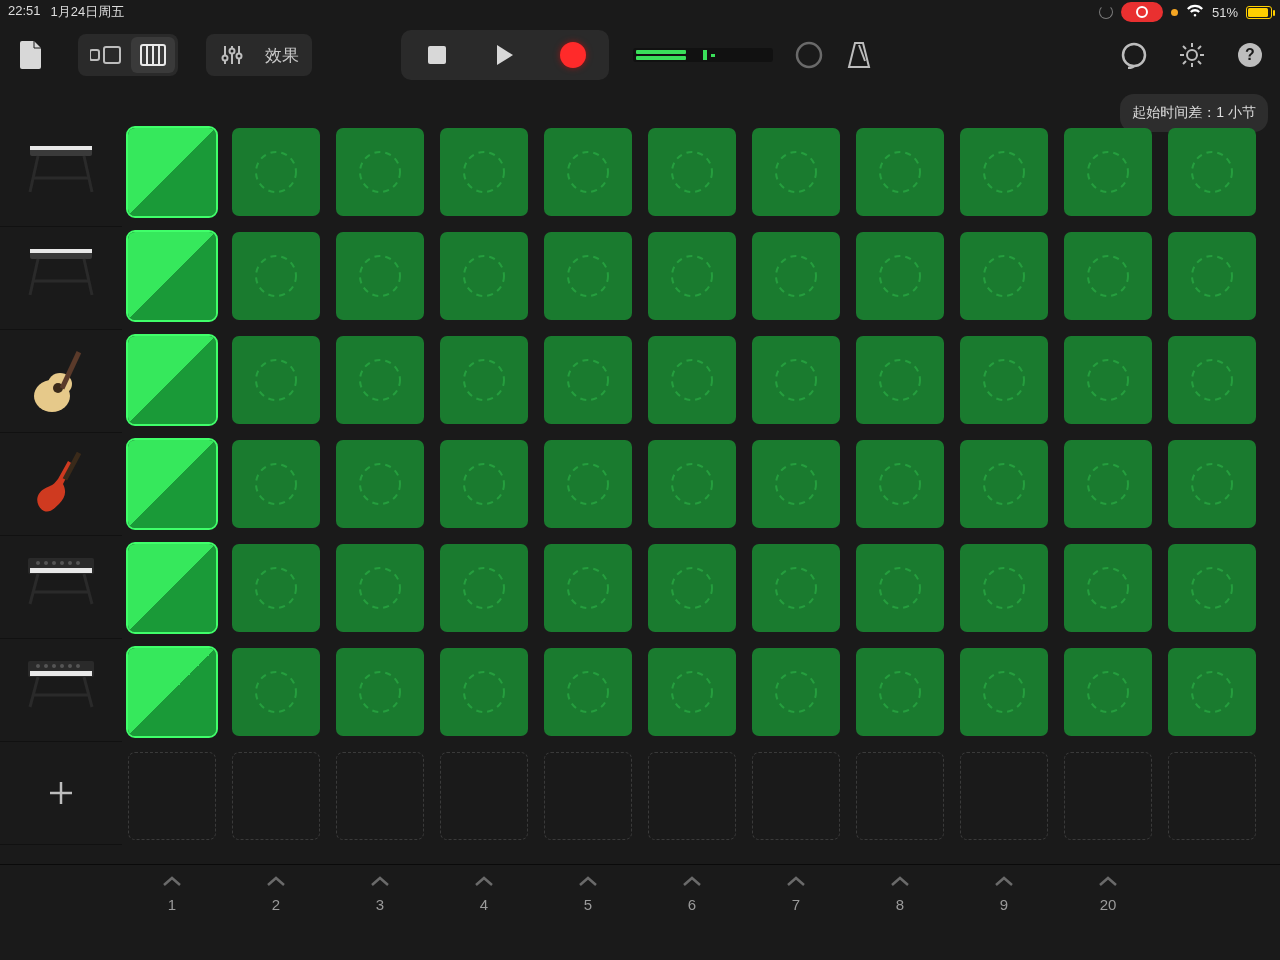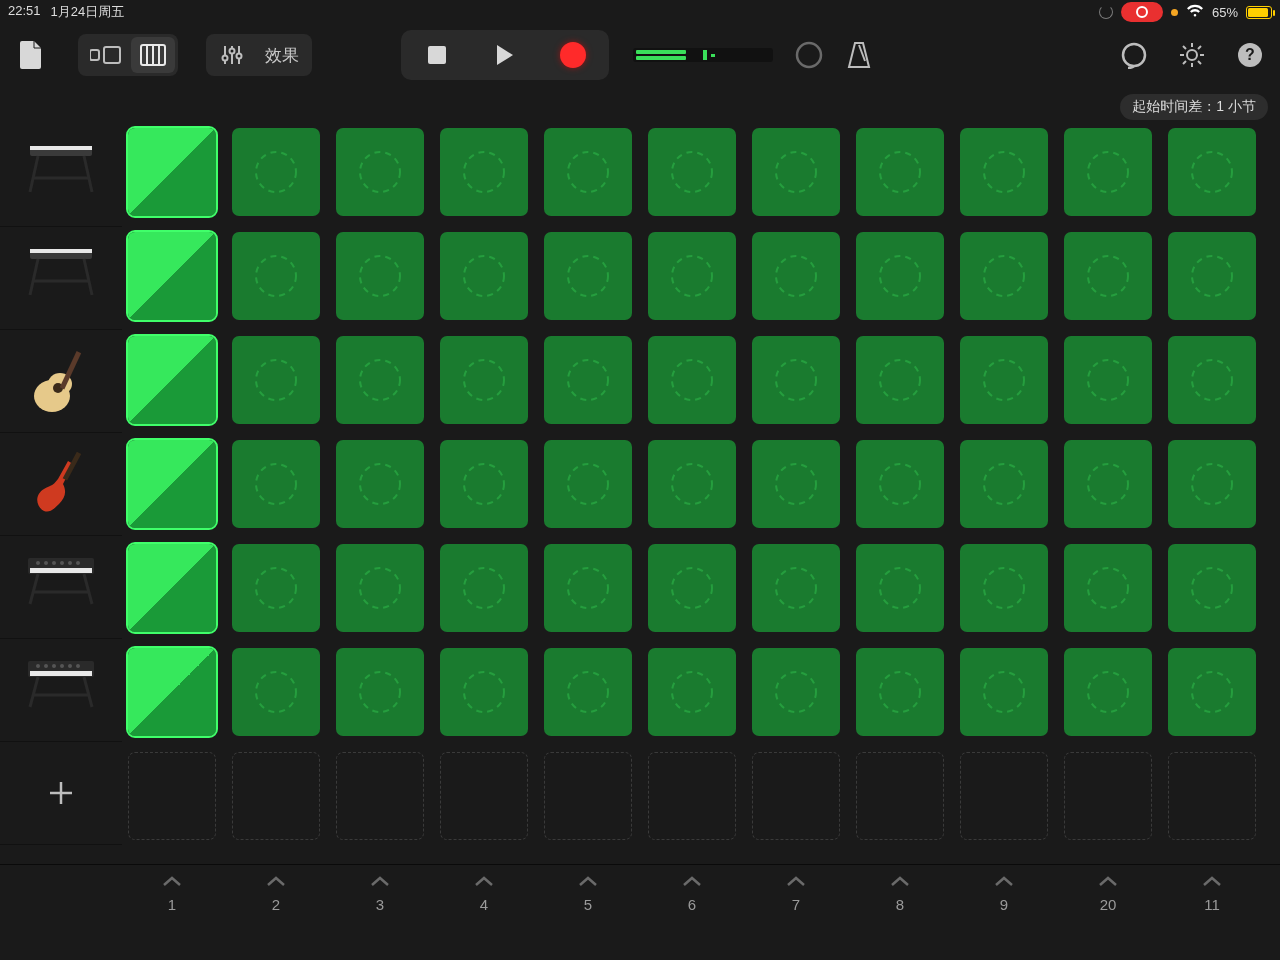--- a/index.html
+++ b/index.html
@@ -63,21 +63,21 @@
   .meter .bar1{position:absolute;left:3px;top:2px;height:4px;width:50px;background:#3adf5a;border-radius:1px;}
   .meter .bar2{position:absolute;left:3px;bottom:2px;height:4px;width:50px;background:#3adf5a;border-radius:1px;}
   .meter .pk{position:absolute;left:70px;top:2px;bottom:2px;width:4px;background:#3adf5a;}
   .meter .pk2{position:absolute;left:78px;top:6px;height:3px;width:4px;background:#3adf5a;}
   .toolbar-right{ margin-left:auto; display:flex; gap:18px; align-items:center;}
 
   
   .offset-badge{
     position:absolute; right:12px; top:94px;
     background:#2d2d2d; border-radius:14px;
-    padding:4px 12px; font-size:14px; color:#ddd;
+    padding:10px 12px; font-size:14px; color:#ddd;
   }
 
   
   .main{ position:absolute; top:124px; left:0; right:0; bottom:0; display:flex;}
   .sidebar{ width:122px; background:#1a1a1a; display:flex; flex-direction:column;}
   .track-slot{ height:103px; display:flex; align-items:center; justify-content:center; border-bottom:1px solid #111;}
   .track-slot.empty{ height:103px;}
   .track-icon{ width:74px; height:74px; position:relative;}
   .add-track{ height:103px; display:flex; align-items:center; justify-content:center; color:#bdbdbd; font-size:30px;}
   .browser-btn{ margin-top:auto; height:90px; display:flex; align-items:center; justify-content:center;}
@@ -126,21 +126,21 @@
     <span class="spinner"></span>
     <span class="rec-pill">
         <span class="dot"></span>
       </span>
     <span class="dot-orange"></span>
     <span>
       <svg width="18" height="13" viewBox="0 0 18 13">
           <path d="M9 12.5a1.3 1.3 0 100-2.6 1.3 1.3 0 000 2.6zM4 7.2a7 7 0 0110 0l-1.6 1.6a4.8 4.8 0 00-6.8 0L4 7.2zM1 4.2a11 11 0 0116 0L15.4 5.8a8.8 8.8 0 00-12.8 0L1 4.2z" fill="#fff"></path>
         </svg>
     </span>
-    <span>65%</span>
+    <span>51%</span>
     <span class="bat-outline">
         <span class="bat-fill"></span>
       </span>
   </div>
 </div>
 
 <div class="toolbar">
   <div class="tb-btn">
     <svg width="22" height="28" viewBox="0 0 22 28">
         <path d="M3 0h12l7 7v19a2 2 0 01-2 2H3a2 2 0 01-2-2V2a2 2 0 012-2z" fill="#d8d8d8"></path>
@@ -729,19 +729,13 @@
           <path d="M2 10l8-7 8 7" fill="none" stroke="#6a6a6a" stroke-width="2.5"></path>
         </svg></span>
       <span>9</span>
     </div>
     <div class="launcher">
       <span class="chev"><svg width="20" height="12" viewBox="0 0 20 12">
           <path d="M2 10l8-7 8 7" fill="none" stroke="#6a6a6a" stroke-width="2.5"></path>
         </svg></span>
       <span>20</span>
     </div>
-    <div class="launcher">
-      <span class="chev"><svg width="20" height="12" viewBox="0 0 20 12">
-          <path d="M2 10l8-7 8 7" fill="none" stroke="#6a6a6a" stroke-width="2.5"></path>
-        </svg></span>
-      <span>11</span>
-    </div>
   </div>
 
 </body></html>

